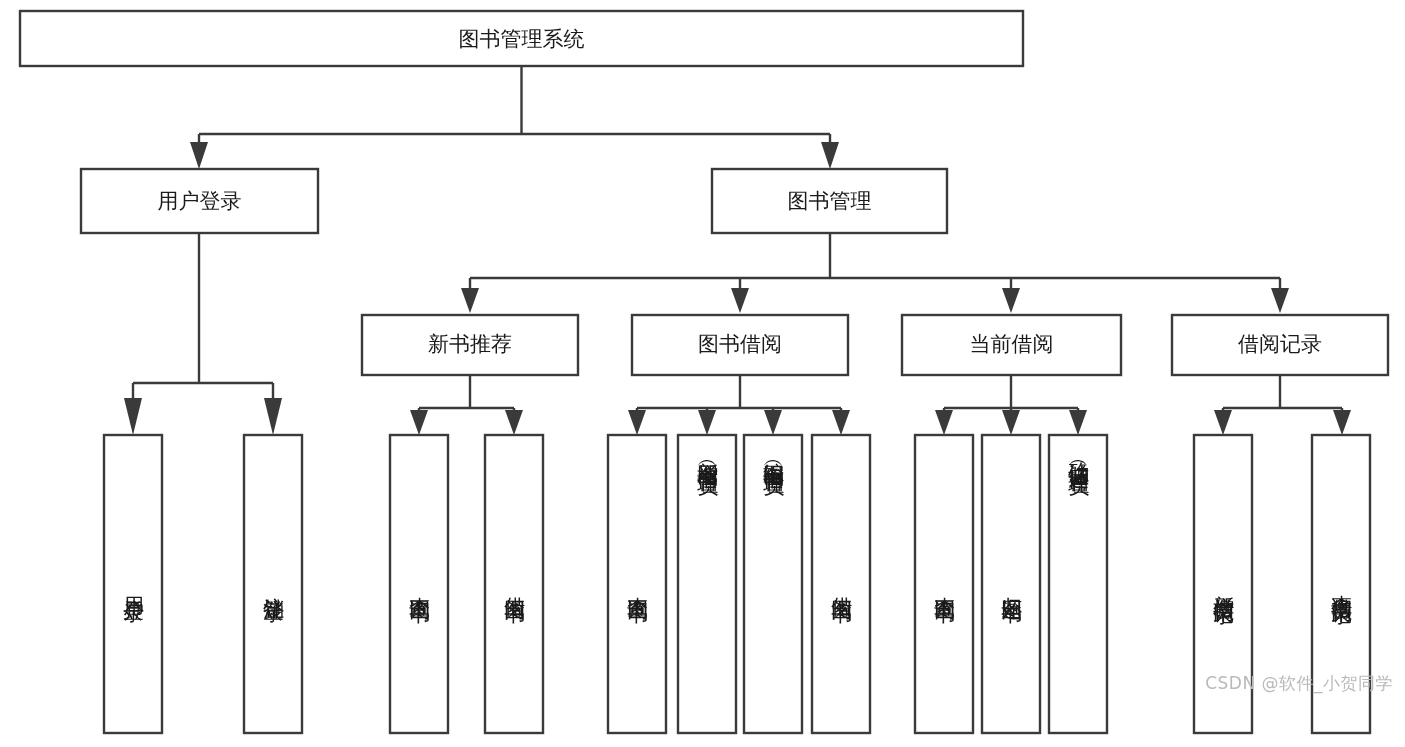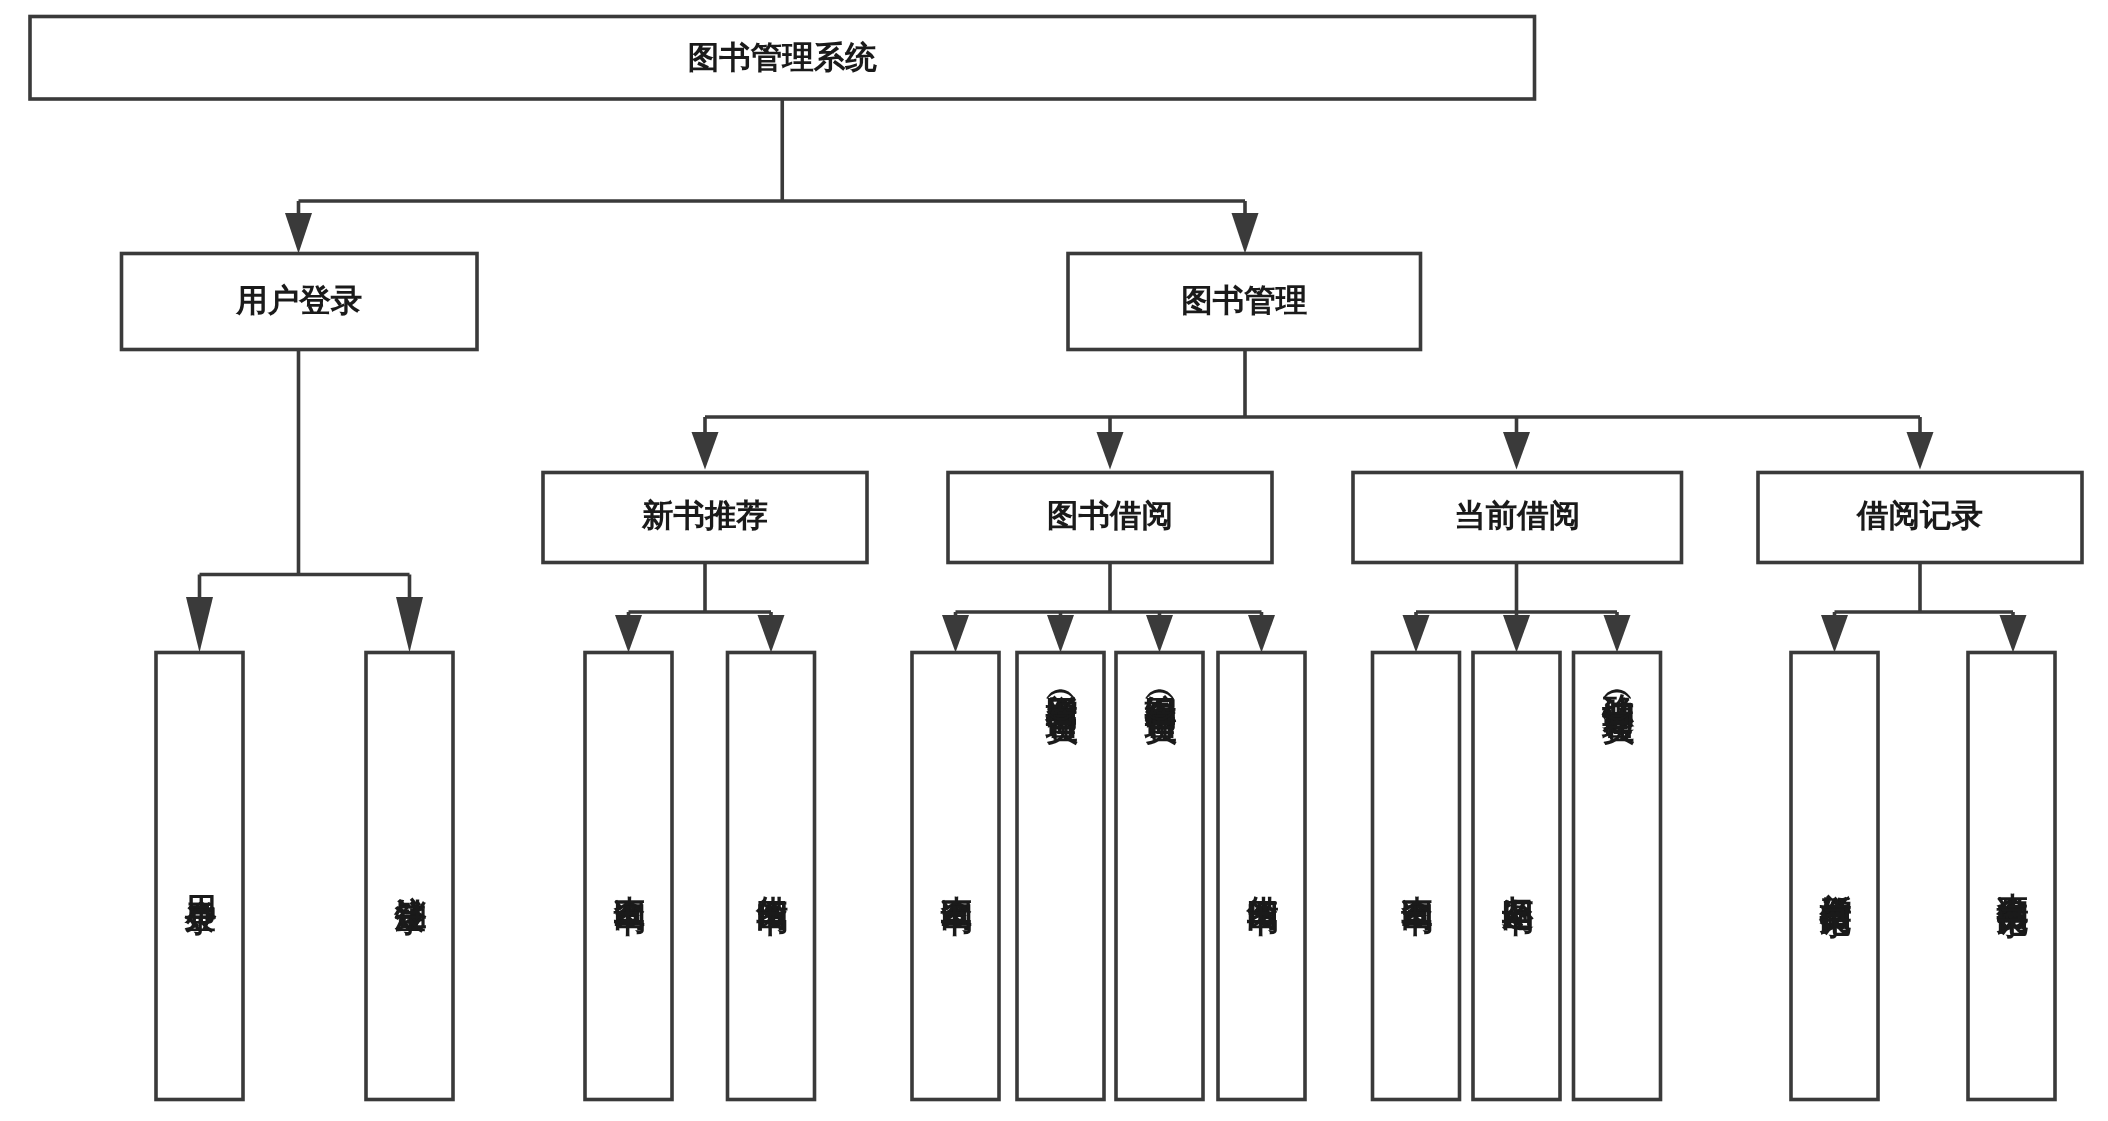--- a/index.html
+++ b/index.html
@@ -11,21 +11,20 @@
     width: 1405px;
     height: 747px;
     font-family: "DejaVu Sans", "Liberation Sans", sans-serif;
     overflow: hidden;
     position: relative;
   }
   #diagram-root {
     position: relative;
     width: 1405px;
     height: 701px;
-    font-weight: bold;
   }
   svg#flow-svg {
     position: absolute;
     top: 0;
     left: 0;
     width: 1405px;
     height: 747px;
   }
   .node-box {
     fill: #ffffff;
@@ -220,13 +219,14 @@
   <div class="vlabel" style="left:744px; top:435px; width:58px; height:298px; justify-content:flex-start; padding-top:10px; box-sizing:border-box;">编辑图书（管理员）</div>
   <div class="vlabel" style="left:812px; top:435px; width:58px; height:298px;">借阅图书</div>
 
   <div class="vlabel" style="left:915px; top:435px; width:58px; height:298px;">查询图书</div>
   <div class="vlabel" style="left:982px; top:435px; width:58px; height:298px;">归还图书</div>
   <div class="vlabel" style="left:1049px; top:435px; width:58px; height:298px; justify-content:flex-start; padding-top:10px; box-sizing:border-box;">确认归还（管理员）</div>
 
   <div class="vlabel" style="left:1194px; top:435px; width:58px; height:298px;">新增借阅记录</div>
   <div class="vlabel" style="left:1312px; top:435px; width:58px; height:298px;">查询借阅记录</div>
 
+  <div class="watermark">CSDN @软件_小贺同学</div>
 </div>
 
 </body></html>

